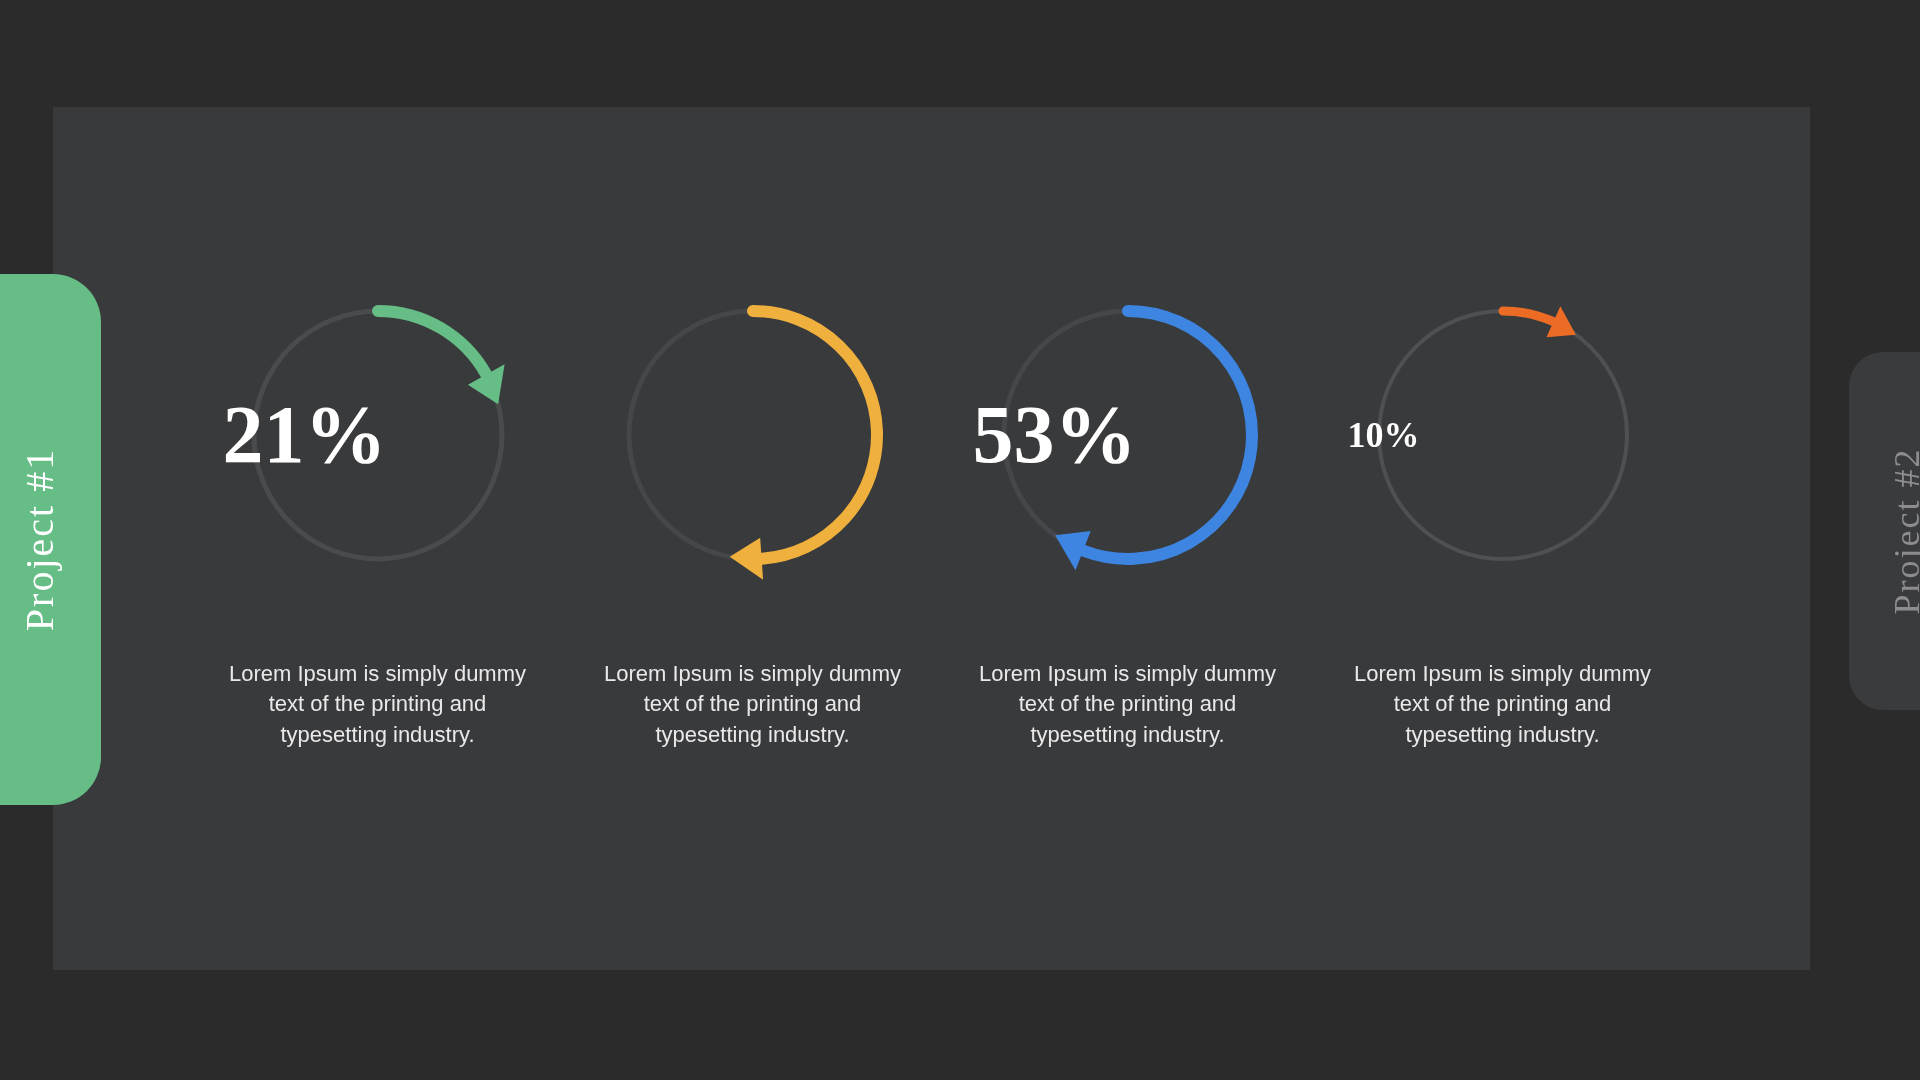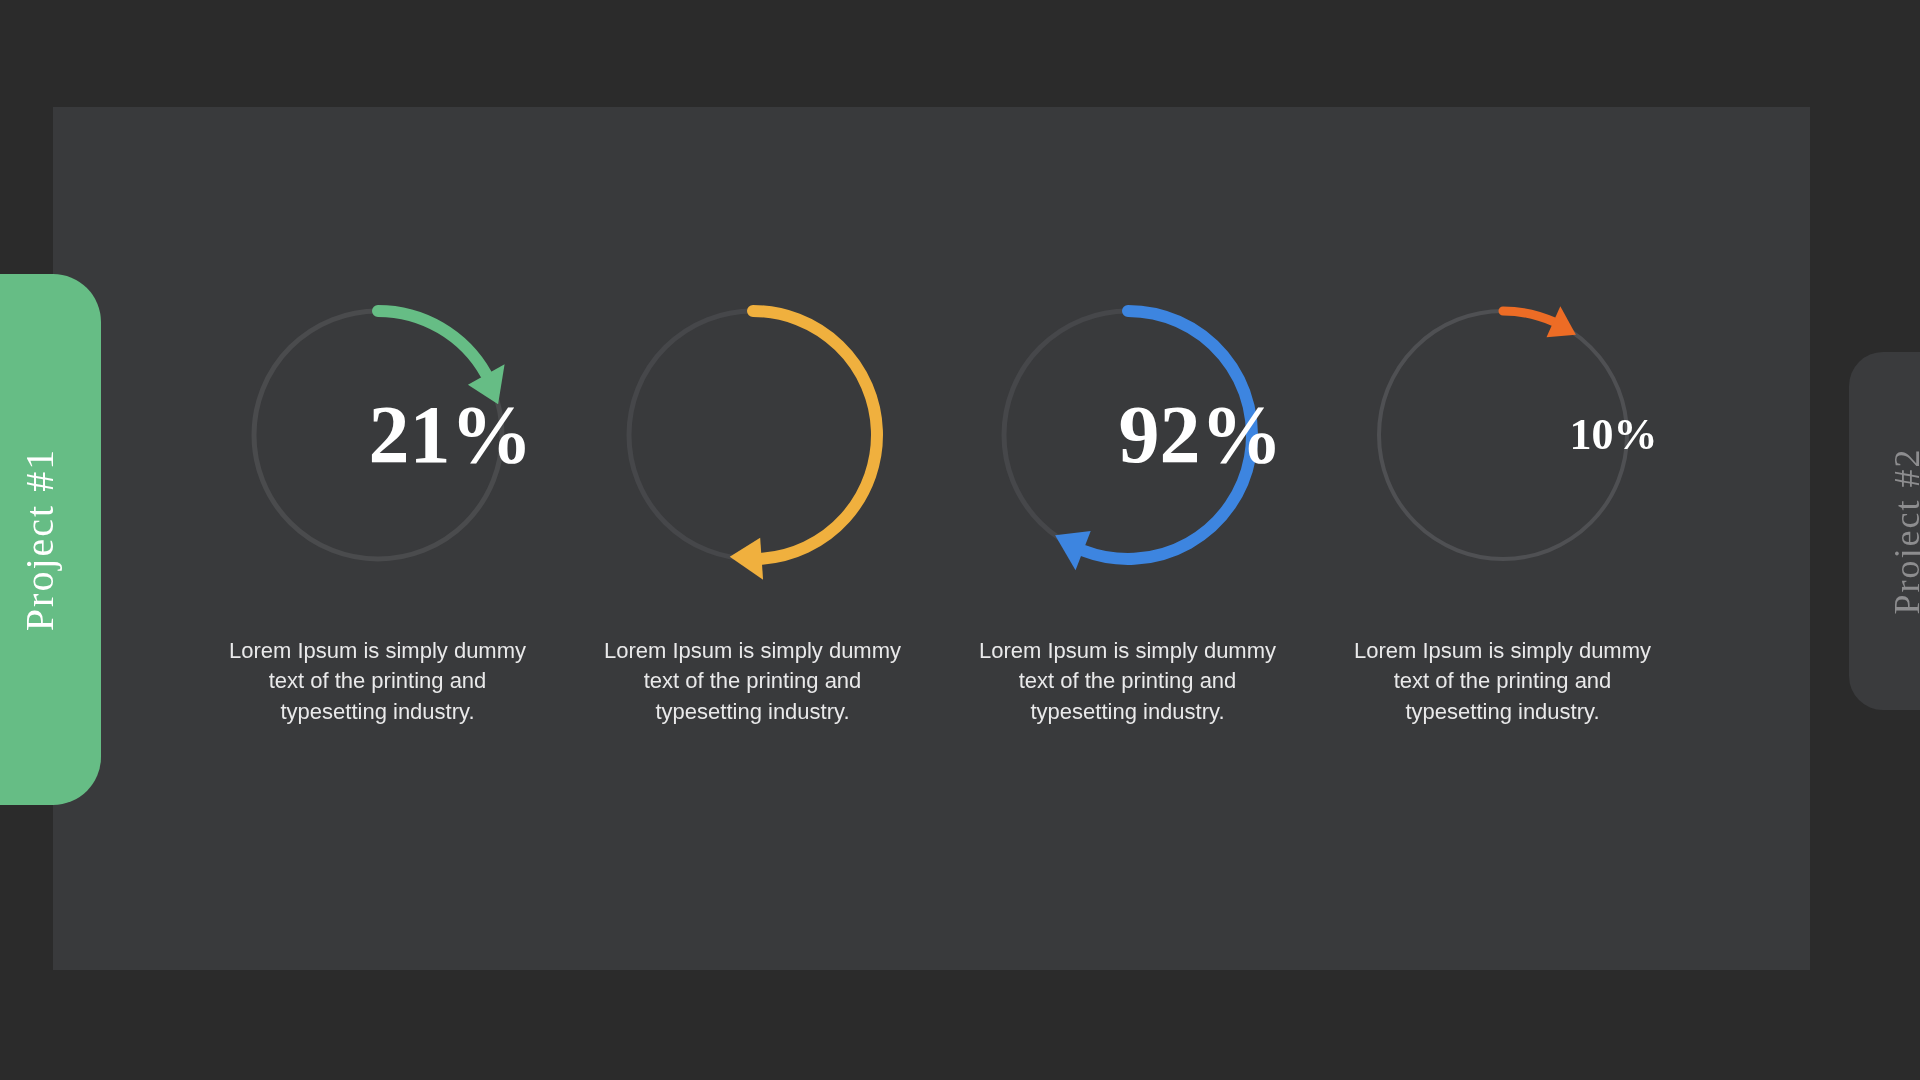--- a/index.html
+++ b/index.html
@@ -73,35 +73,35 @@
   }
   .gauge-cell {
     width:375px;
     display:flex;
     flex-direction:column;
     align-items:center;
   }
   .dial-wrap {
     position:relative;
     width:310px; height:310px;
-    display:flex; align-items:center; justify-content:flex-end;
+    display:flex; align-items:center; justify-content:flex-start;
   }
   .dial-wrap svg { position:absolute; left:0; top:0; }
   .dial-value {
     position:relative;
     color:#ffffff;
     font-family:"Liberation Serif", serif;
     font-weight:bold;
     line-height:1;
   }
   .dial-value.big   { font-size:82px; }
-  .dial-value.small { font-size:44px; }
+  .dial-value.small { font-size:36px; }
 
   .caption {
-    margin-top:46px;
+    margin-top:69px;
     width:300px;
     text-align:center;
     color:#e9e9ea;
     font-family:"Liberation Sans", sans-serif;
     font-size:22px;
     line-height:1.38;
   }
 </style>
 </head>
 <body>
@@ -143,21 +143,21 @@
       <div class="caption">Lorem Ipsum is simply dummy text of the printing and typesetting industry.</div>
     </div>
 
     <div class="gauge-cell">
       <div class="dial-wrap">
         <svg width="310" height="310" viewBox="0 0 310 310">
             <circle cx="155" cy="155" r="124" fill="none" stroke="#46474a" stroke-width="5"></circle>
             <path d="M 155 31 A 124 124 0 1 1 110.56237425638277 270.763972885653" fill="none" stroke="#3d85e0" stroke-width="12" stroke-linecap="round"></path>
             <polygon points="82.11462871573335,255.3181073024935 102.53142446868907,290.1741416903215 117.72921876051706,251.02025237312495" fill="#3d85e0"></polygon>
           </svg>
-        <span class="dial-value big">92%</span>
+        <span class="dial-value big">53%</span>
       </div>
       <div class="caption">Lorem Ipsum is simply dummy text of the printing and typesetting industry.</div>
     </div>
 
     <div class="gauge-cell">
       <div class="dial-wrap">
         <svg width="310" height="310" viewBox="0 0 310 310">
             <circle cx="155" cy="155" r="124" fill="none" stroke="#4f5053" stroke-width="4"></circle>
             <path d="M 155 31 A 124 124 0 0 1 205.4353437413992 41.7203632523175" fill="none" stroke="#ed6c25" stroke-width="9" stroke-linecap="round"></path>
             <polygon points="227.88537128426668,54.68189269750651 212.31921999930847,26.176450061835055 198.49756411295039,57.240284798697516" fill="#ed6c25"></polygon>

